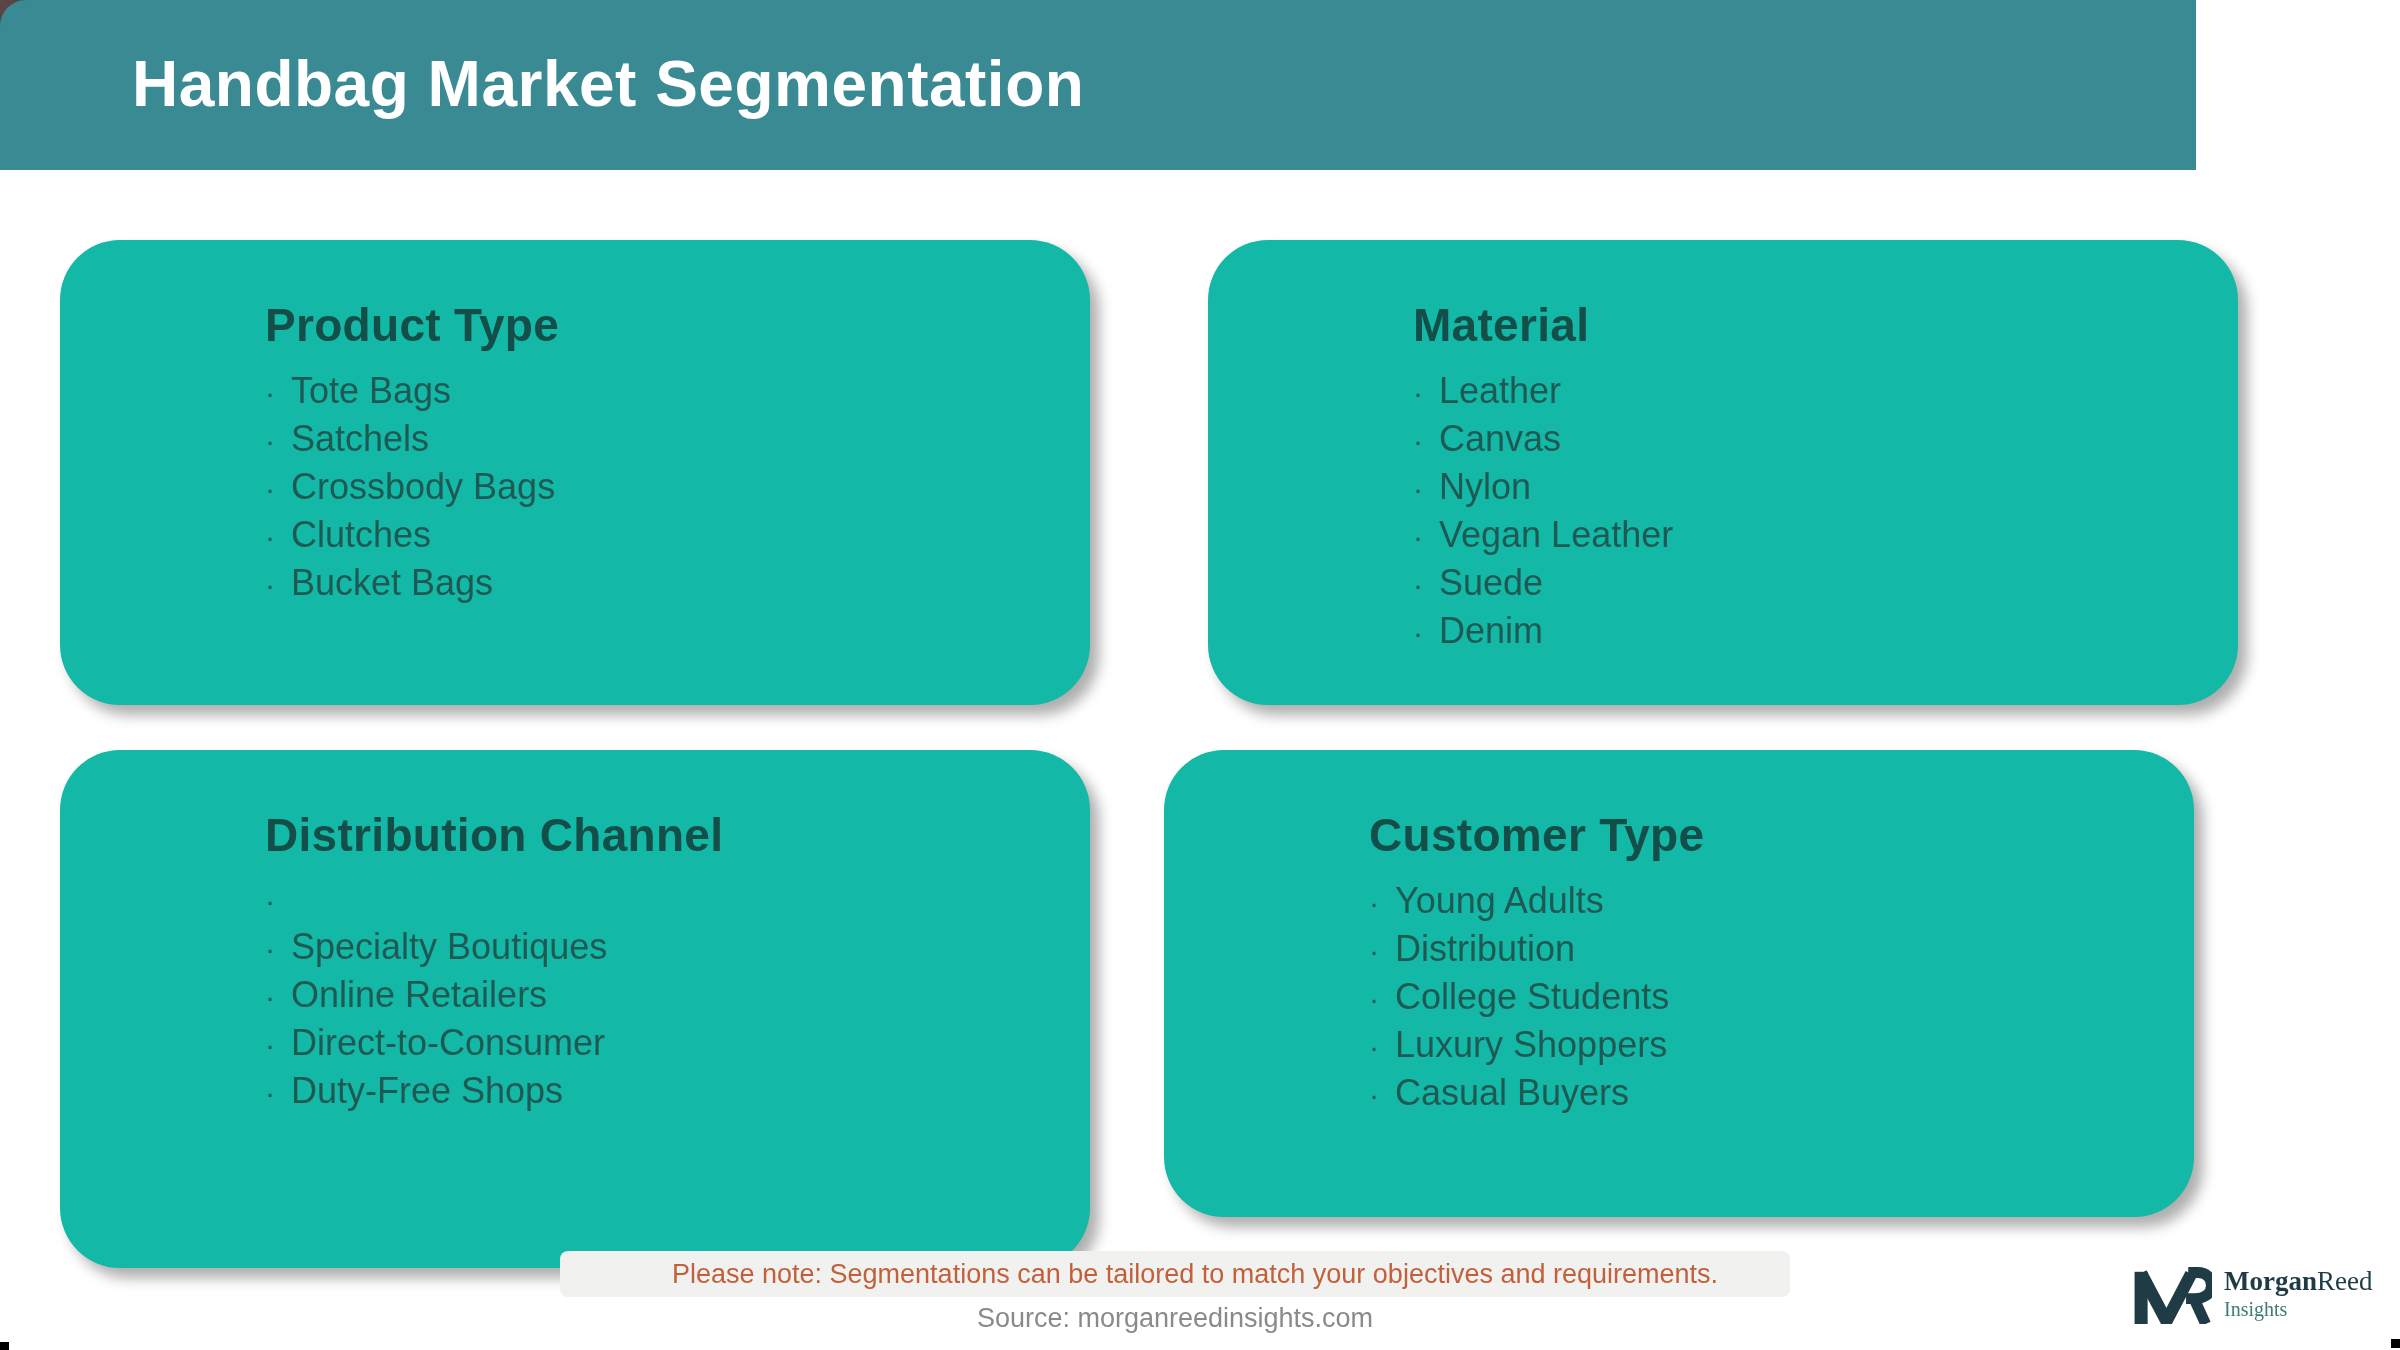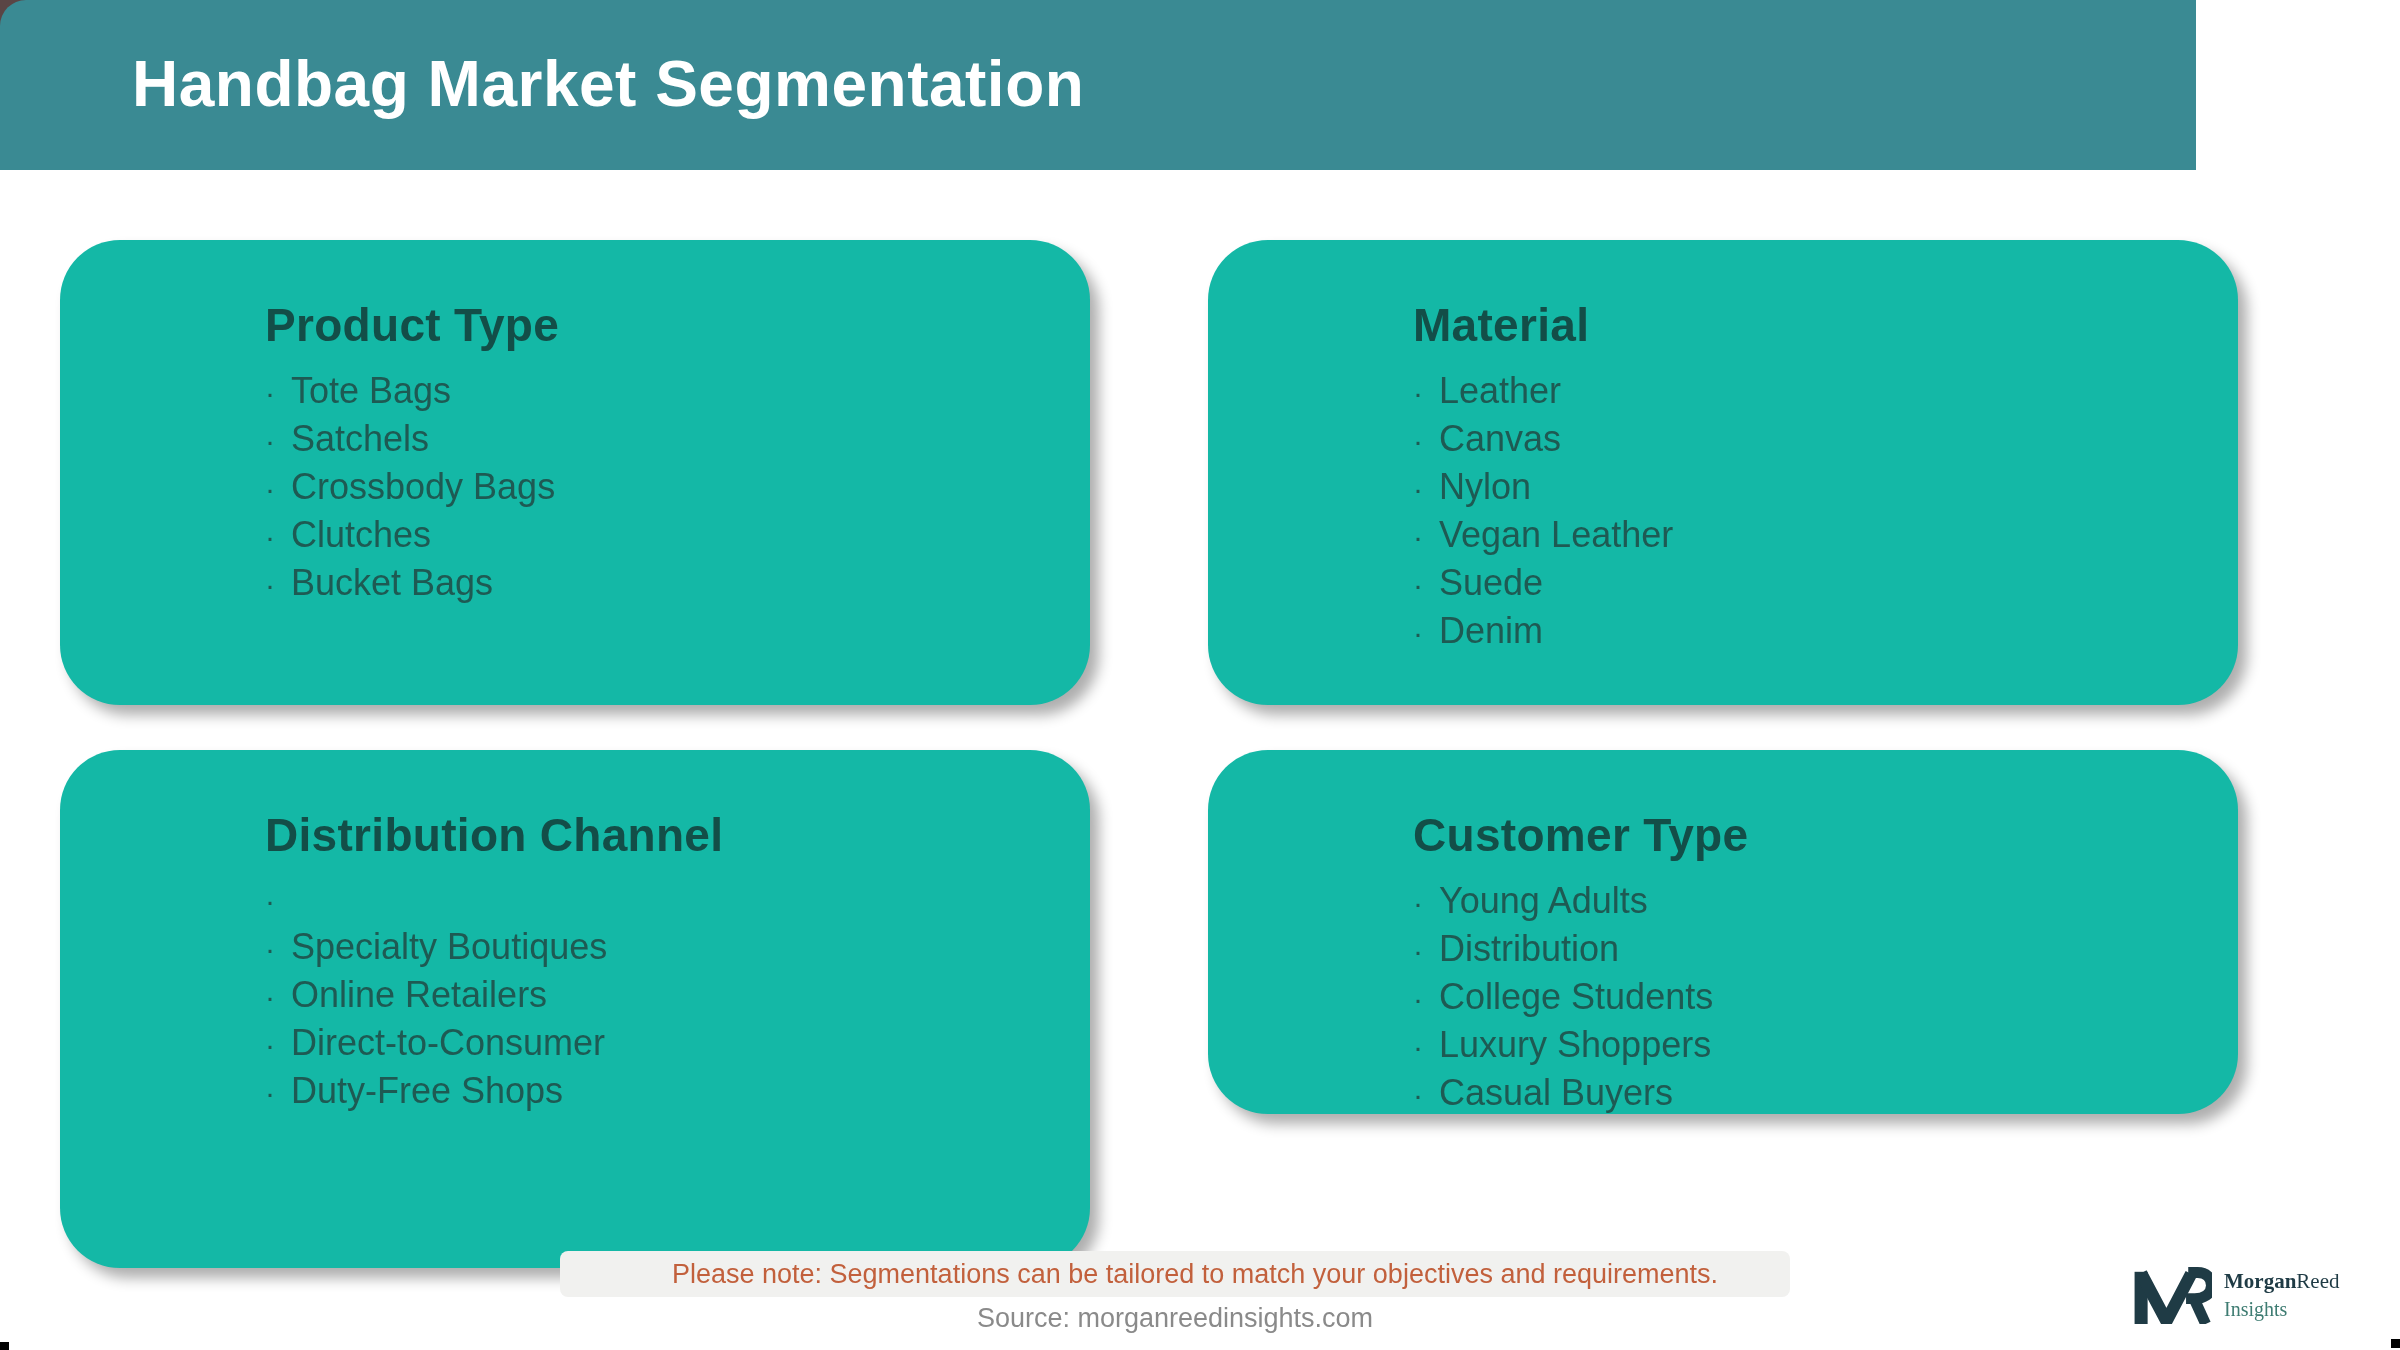--- a/index.html
+++ b/index.html
@@ -27,21 +27,21 @@
 
   .card {
     position: absolute; width: 1030px; background: #14b8a6;
     border-radius: 60px;
     box-shadow: 9px 10px 14px rgba(0,0,0,0.32);
     padding: 58px 50px 0 205px;
   }
   .card-0 { left: 60px;   top: 240px; height: 465px; }
   .card-1 { left: 1208px; top: 240px; height: 465px; }
   .card-2 { left: 60px;   top: 750px; height: 518px; }
-  .card-3 { left: 1208px; top: 750px; height: 364px; }
+  .card-3 { left: 1164px; top: 750px; height: 467px; }
 
   .card h2 {
     margin: 0 0 16px 0;
     font-size: 46px; font-weight: bold; color: #134e48; letter-spacing: 0.3px;
   }
   .card ul { list-style: none; margin: 0; padding: 0; }
   .card li {
     font-size: 36px; line-height: 46px; color: #1e5a53;
     display: flex; align-items: baseline; white-space: nowrap;
   }
@@ -57,21 +57,21 @@
     position: absolute; left: 560px; top: 1303px; width: 1230px;
     text-align: center; font-size: 27px; color: #8a8a8a;
   }
 
   .logo {
     position: absolute; left: 2134px; top: 1266px;
     display: flex; align-items: center;
   }
   .logo svg { display: block; }
   .logo-text { margin-left: 12px; font-family: "Liberation Serif", serif; }
-  .logo-line1 { font-size: 21px; color: #1f3b45; line-height: 28px; }
+  .logo-line1 { font-size: 27px; color: #1f3b45; line-height: 28px; }
   .logo-line1 .bold { font-weight: bold; }
   .logo-line2 { font-size: 20px; color: #3e7c72; line-height: 28px; }
 
   .mark-left  { position: absolute; left: 0;  top: 1342px; width: 9px;  height: 8px; background: #000; }
   .mark-right { position: absolute; right: 0; top: 1339px; width: 9px;  height: 9px; background: #000; }
 </style>
 </head>
 <body>
 
 <div class="slide">

